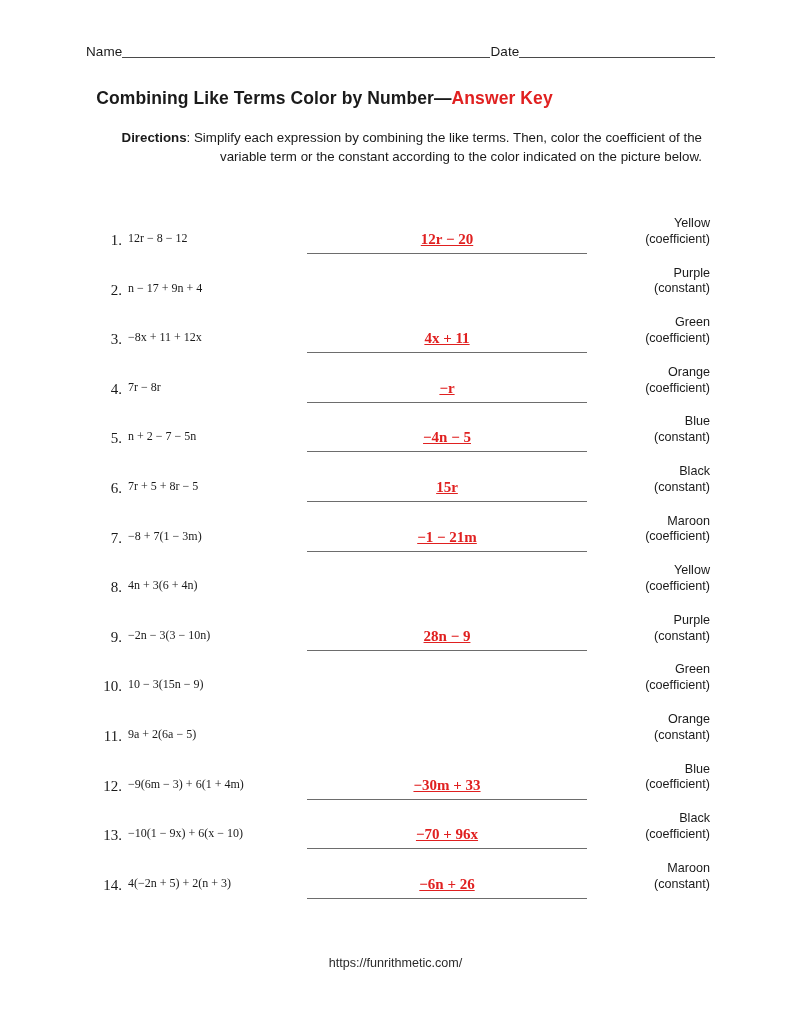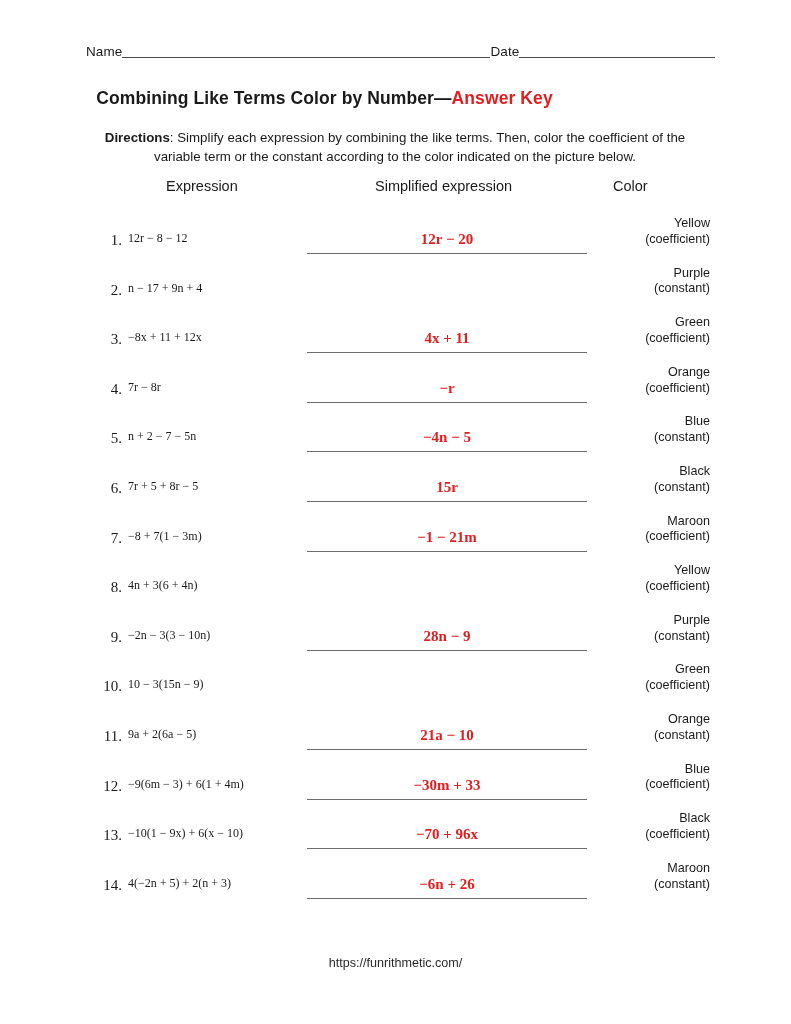--- a/index.html
+++ b/index.html
@@ -59,21 +59,21 @@
   .title .answer-key { color: #e02020; }
 
   
   .directions {
     position: absolute;
     top: 128px;
     left: 88px;
     width: 614px;
     font-size: 13.3px;
     line-height: 1.45;
-    text-align: center;
+    text-align: right;
   }
   .directions b { font-weight: bold; }
 
   
   .col-headers {
     position: absolute;
     top: 178px;
     left: 88px;
     width: 614px;
     height: 22px;
@@ -129,20 +129,21 @@
     box-sizing: border-box;
   }
   .answer {
     display: block;
     color: #e02020;
     font-family: "Liberation Serif", serif;
     font-size: 15px;
     font-weight: bold;
     line-height: 22px;
     white-space: nowrap;
+    text-decoration: underline;
   }
 
   .colorcell {
     position: absolute;
     left: 592px;
     top: 4px;
     width: 118px;
     text-align: right;
     font-size: 12.6px;
     line-height: 1.26;
@@ -174,25 +175,20 @@
   </div>
 
   <div class="title">
     <span>Combining Like Terms Color by Number—</span><span class="answer-key">Answer Key</span>
   </div>
 
   <div class="directions">
     <b>Directions</b><span>: Simplify each expression by combining the like terms.  Then, color the coefficient of the variable term or the constant according to the color indicated on the picture below.</span>
   </div>
 
-  <div class="col-headers">
-    <span class="ch ch-expression">Expression</span>
-    <span class="ch ch-simplified">Simplified expression</span>
-    <span class="ch ch-color">Color</span>
-  </div>
 
   <div class="rows" id="rows">
       <div class="row">
         <span class="num">1.</span>
         <span class="expr">12r − 8 − 12</span>
         <span class="answer-slot">
           <span class="answer">12r − 20</span>
         </span>
         <span class="colorcell">
           <span class="cname">Yellow</span>
@@ -285,23 +281,20 @@
         <span class="num">10.</span>
         <span class="expr">10 − 3(15n − 9)</span>
         <span class="colorcell">
           <span class="cname">Green</span>
           <span class="cnote">(coefficient)</span>
         </span>
       </div>
       <div class="row">
         <span class="num">11.</span>
         <span class="expr">9a + 2(6a − 5)</span>
-        <span class="answer-slot">
-          <span class="answer">21a − 10</span>
-        </span>
         <span class="colorcell">
           <span class="cname">Orange</span>
           <span class="cnote">(constant)</span>
         </span>
       </div>
       <div class="row">
         <span class="num">12.</span>
         <span class="expr">−9(6m − 3) + 6(1 + 4m)</span>
         <span class="answer-slot">
           <span class="answer">−30m + 33</span>

